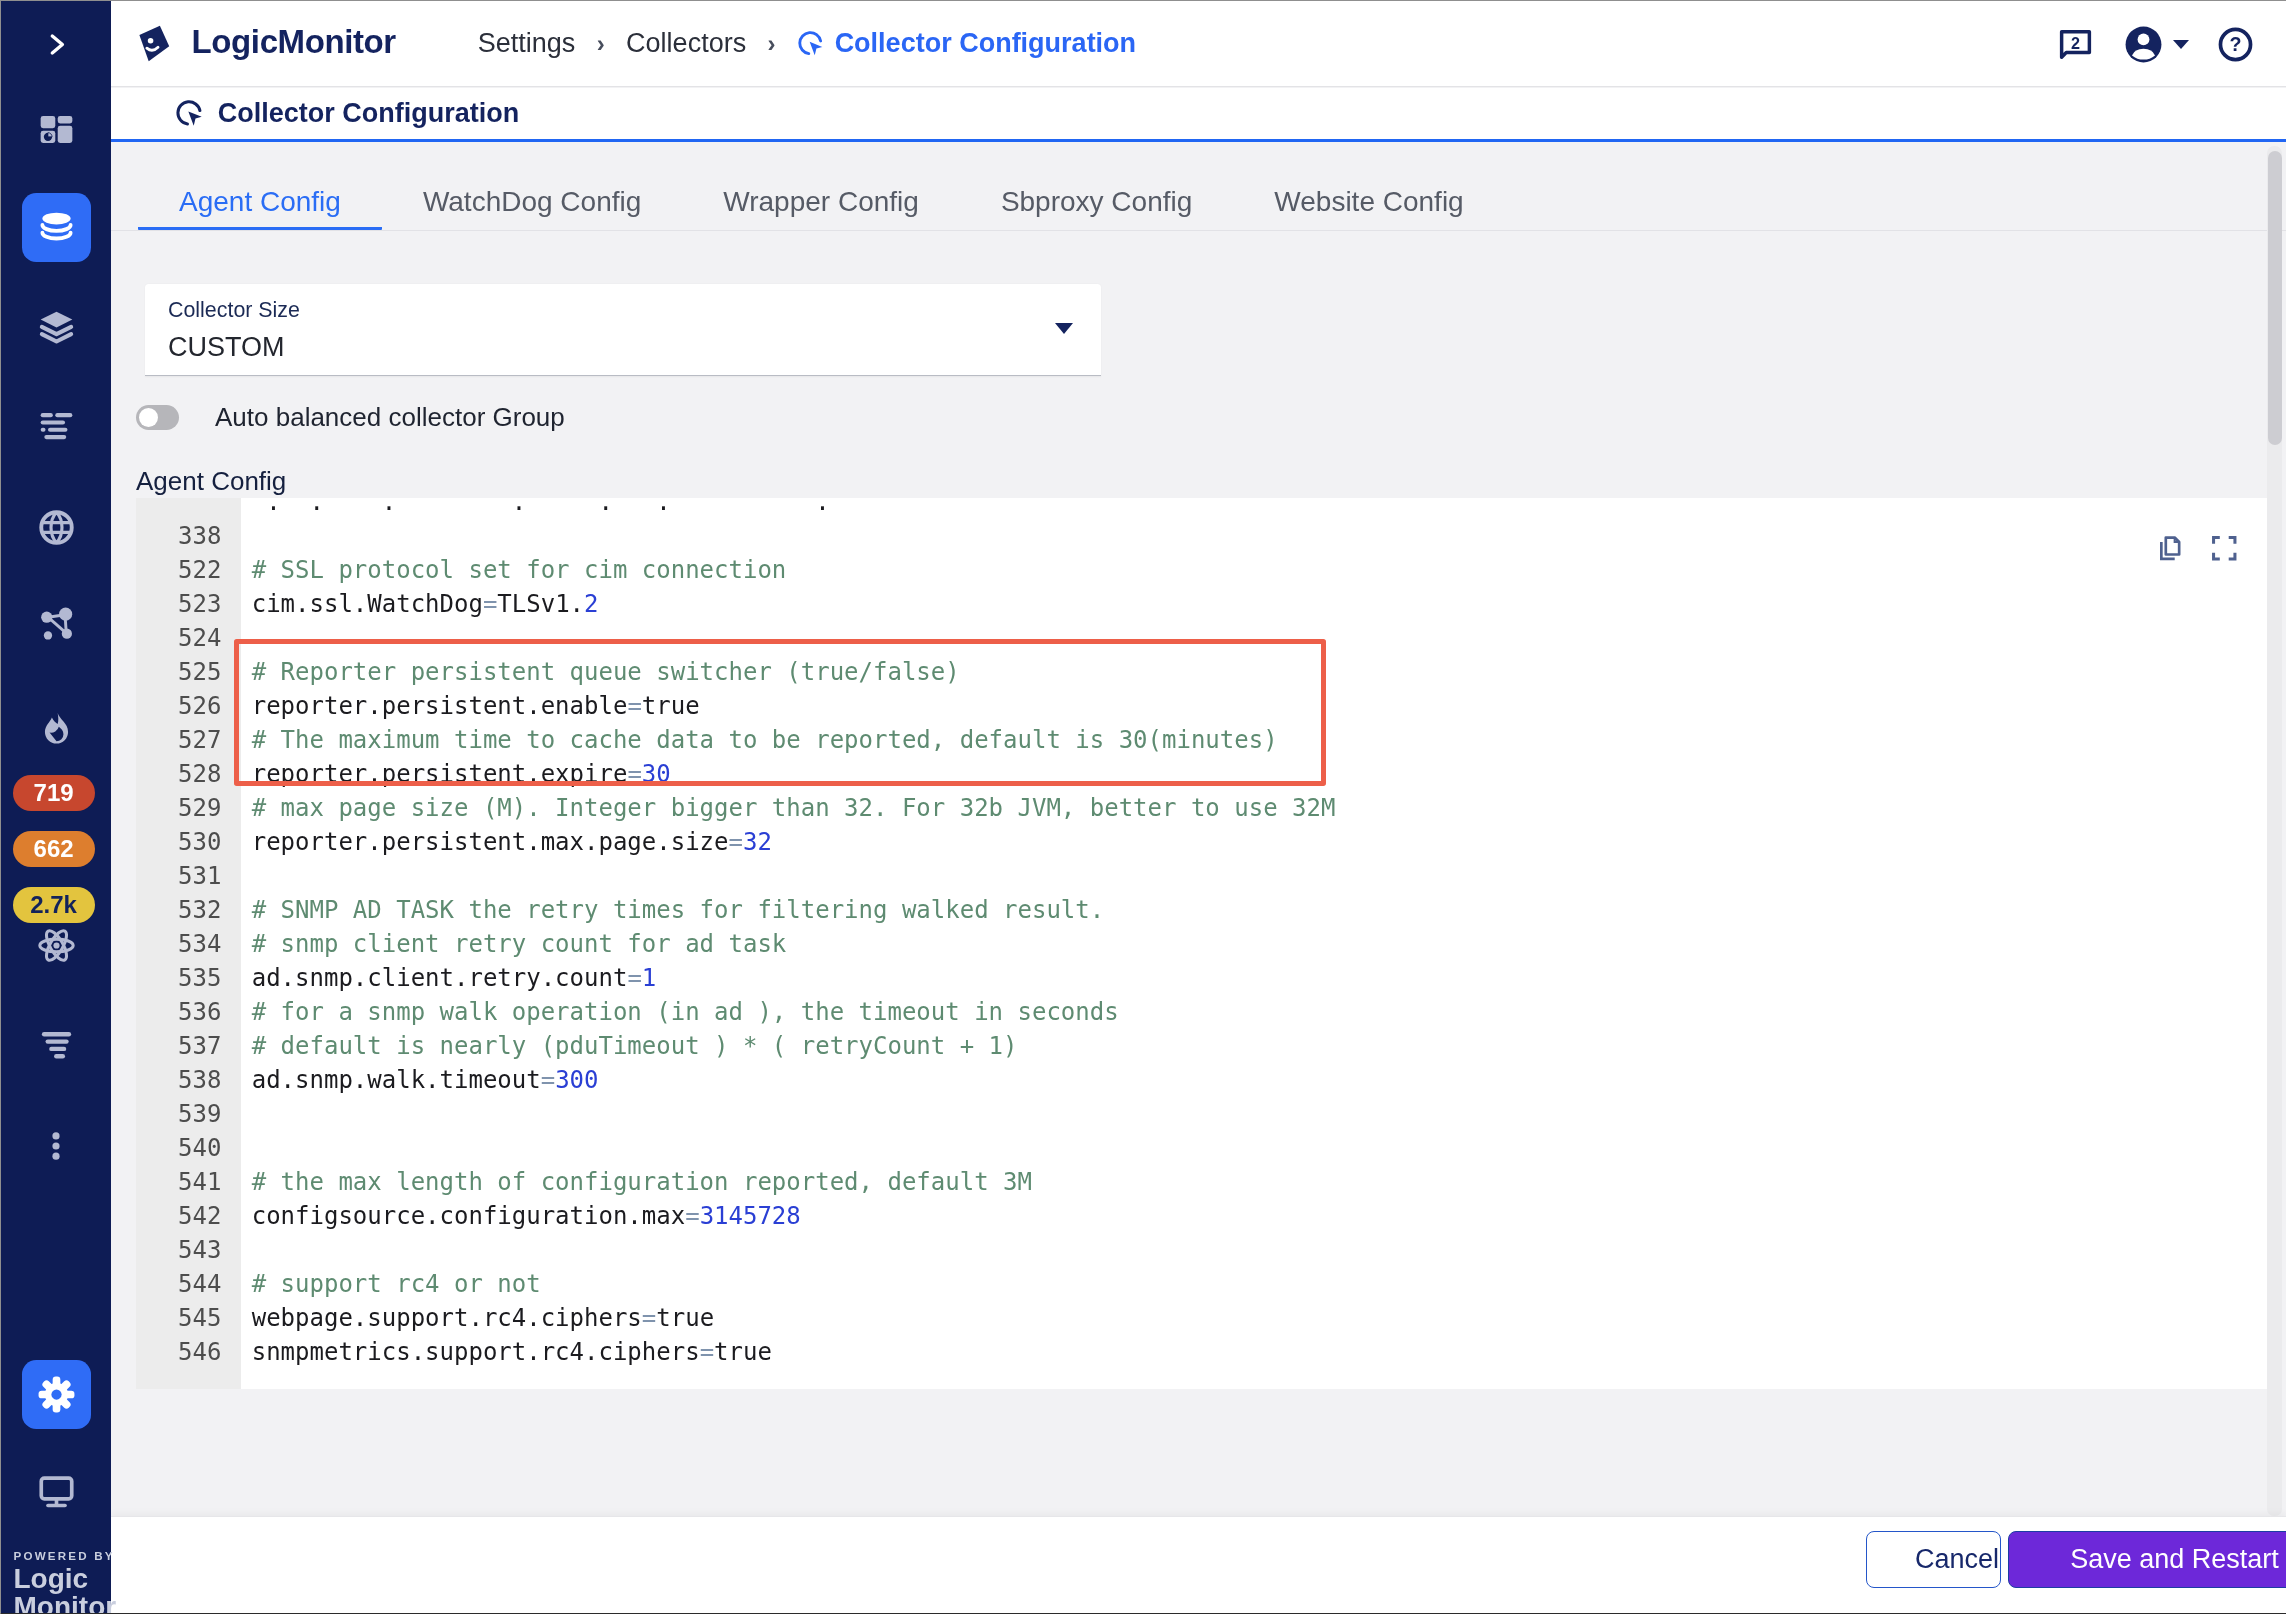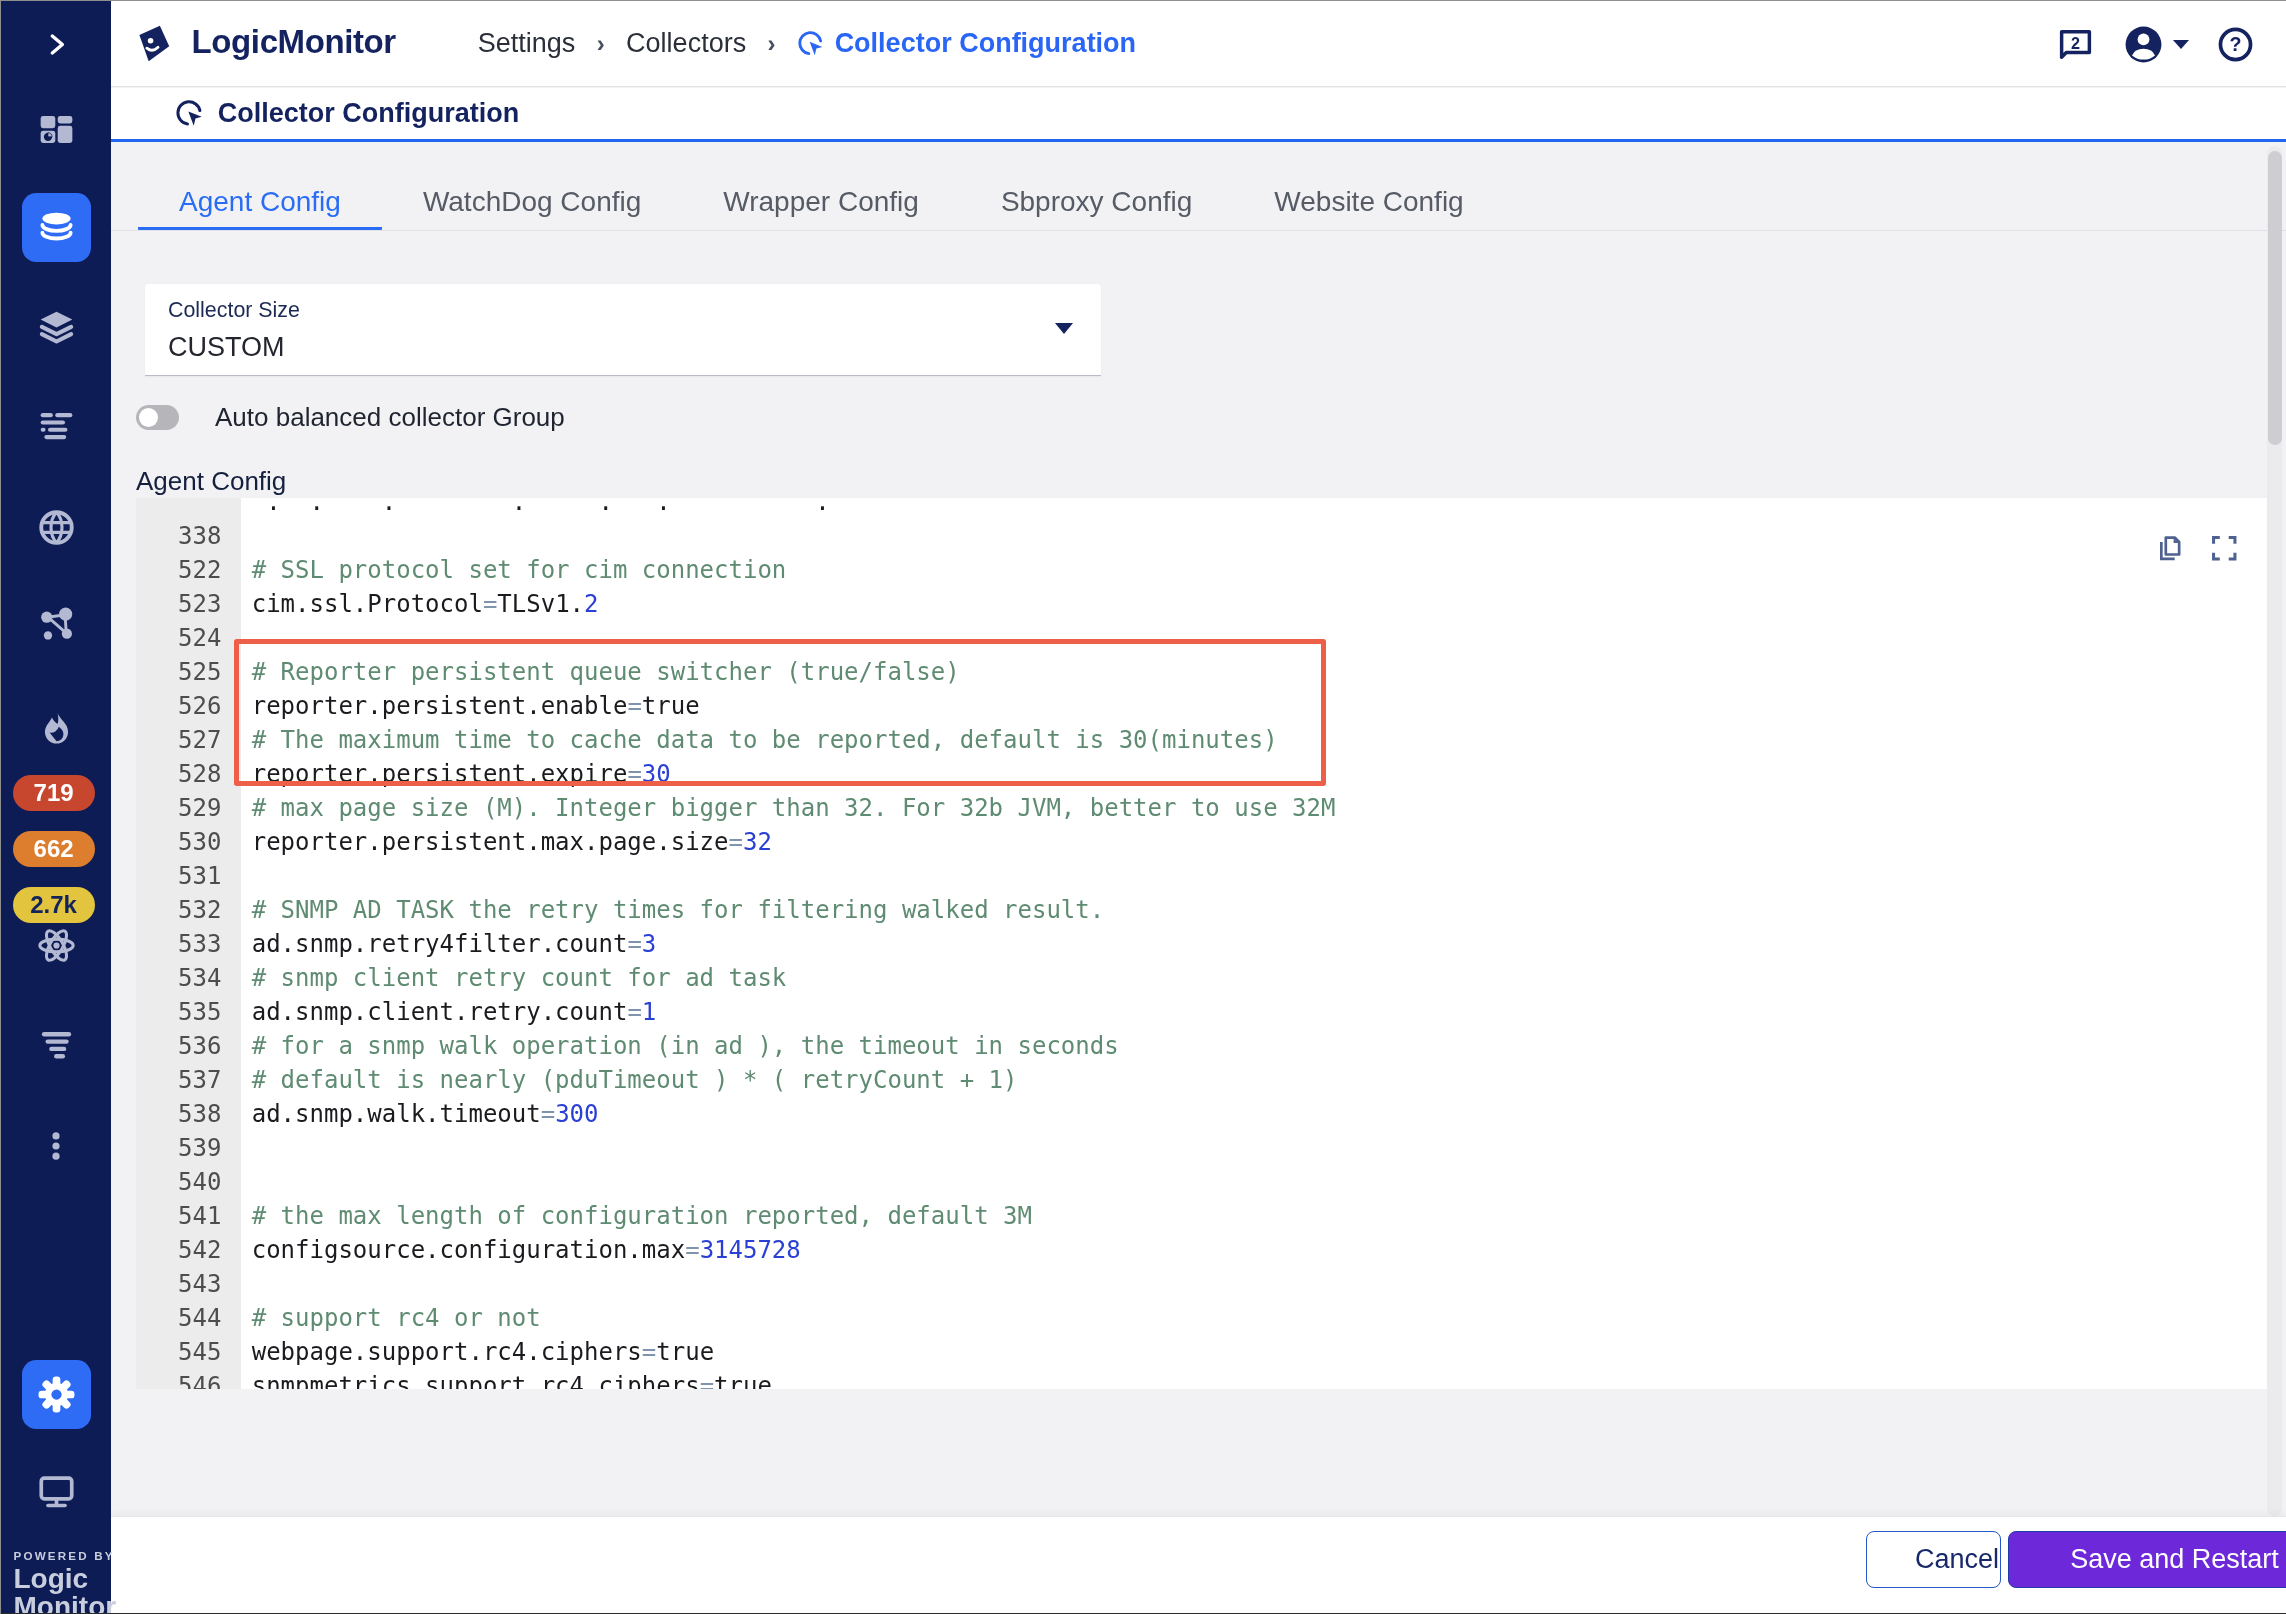--- a/index.html
+++ b/index.html
@@ -314,21 +314,21 @@
         <div class="code-line">
           <span class="ln">338</span>
           <span class="src"></span>
         </div>
         <div class="code-line">
           <span class="ln">522</span>
           <span class="src"><span class="tok-c"># SSL protocol set for cim connection</span></span>
         </div>
         <div class="code-line">
           <span class="ln">523</span>
-          <span class="src"><span class="tok-p">cim.ssl.Protocol</span><span class="tok-eq">=</span><span class="tok-p">TLSv1.</span><span class="tok-n">2</span></span>
+          <span class="src"><span class="tok-p">cim.ssl.WatchDog</span><span class="tok-eq">=</span><span class="tok-p">TLSv1.</span><span class="tok-n">2</span></span>
         </div>
         <div class="code-line">
           <span class="ln">524</span>
           <span class="src"></span>
         </div>
         <div class="code-line">
           <span class="ln">525</span>
           <span class="src"><span class="tok-c"># Reporter persistent queue switcher (true/false)</span></span>
         </div>
         <div class="code-line">
@@ -351,24 +351,20 @@
           <span class="ln">530</span>
           <span class="src"><span class="tok-p">reporter.persistent.max.page.size</span><span class="tok-eq">=</span><span class="tok-n">32</span></span>
         </div>
         <div class="code-line">
           <span class="ln">531</span>
           <span class="src"></span>
         </div>
         <div class="code-line">
           <span class="ln">532</span>
           <span class="src"><span class="tok-c"># SNMP AD TASK the retry times for filtering walked result.</span></span>
-        </div>
-        <div class="code-line">
-          <span class="ln">533</span>
-          <span class="src"><span class="tok-p">ad.snmp.retry4filter.count</span><span class="tok-eq">=</span><span class="tok-n">3</span></span>
         </div>
         <div class="code-line">
           <span class="ln">534</span>
           <span class="src"><span class="tok-c"># snmp client retry count for ad task</span></span>
         </div>
         <div class="code-line">
           <span class="ln">535</span>
           <span class="src"><span class="tok-p">ad.snmp.client.retry.count</span><span class="tok-eq">=</span><span class="tok-n">1</span></span>
         </div>
         <div class="code-line">

